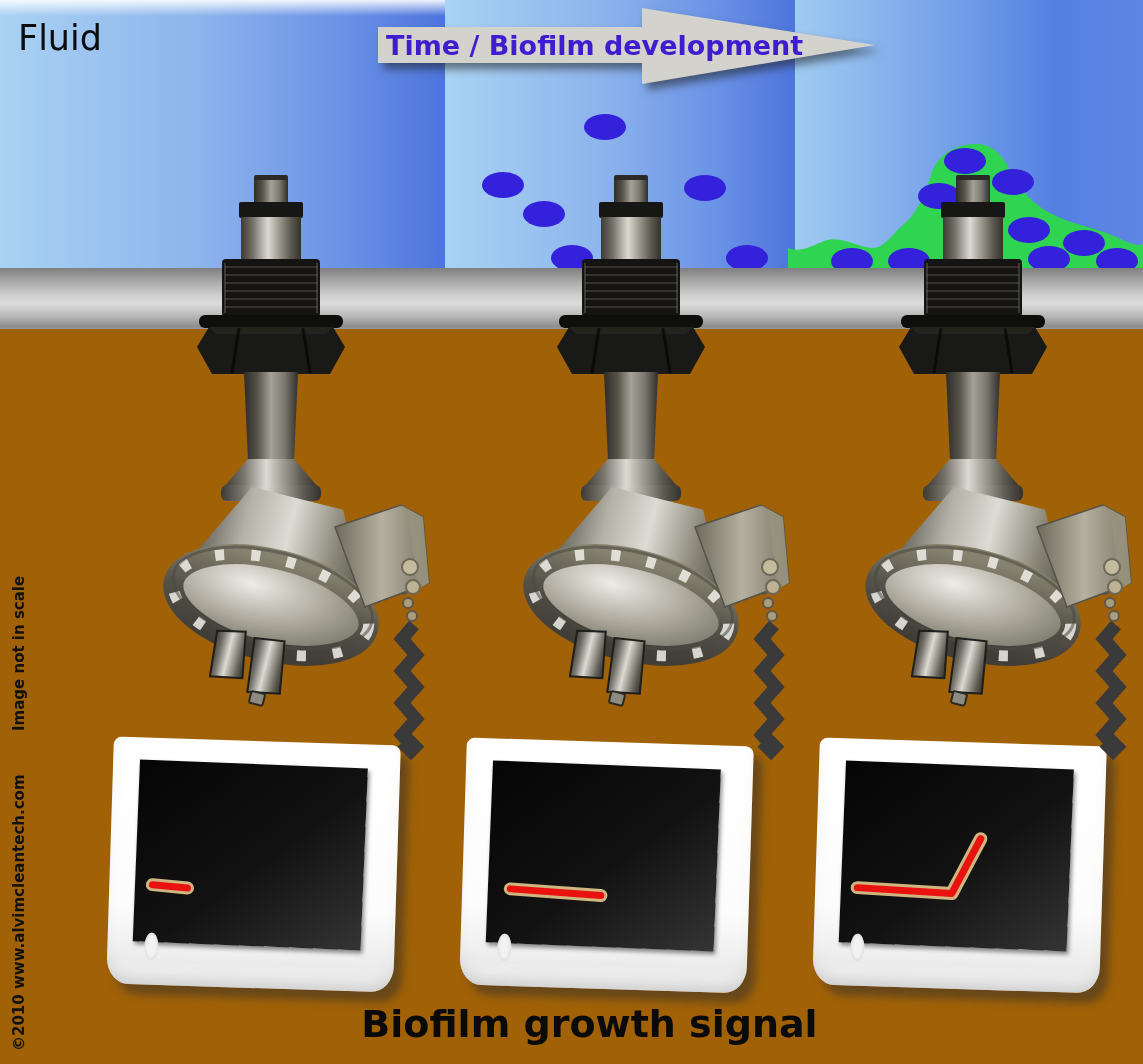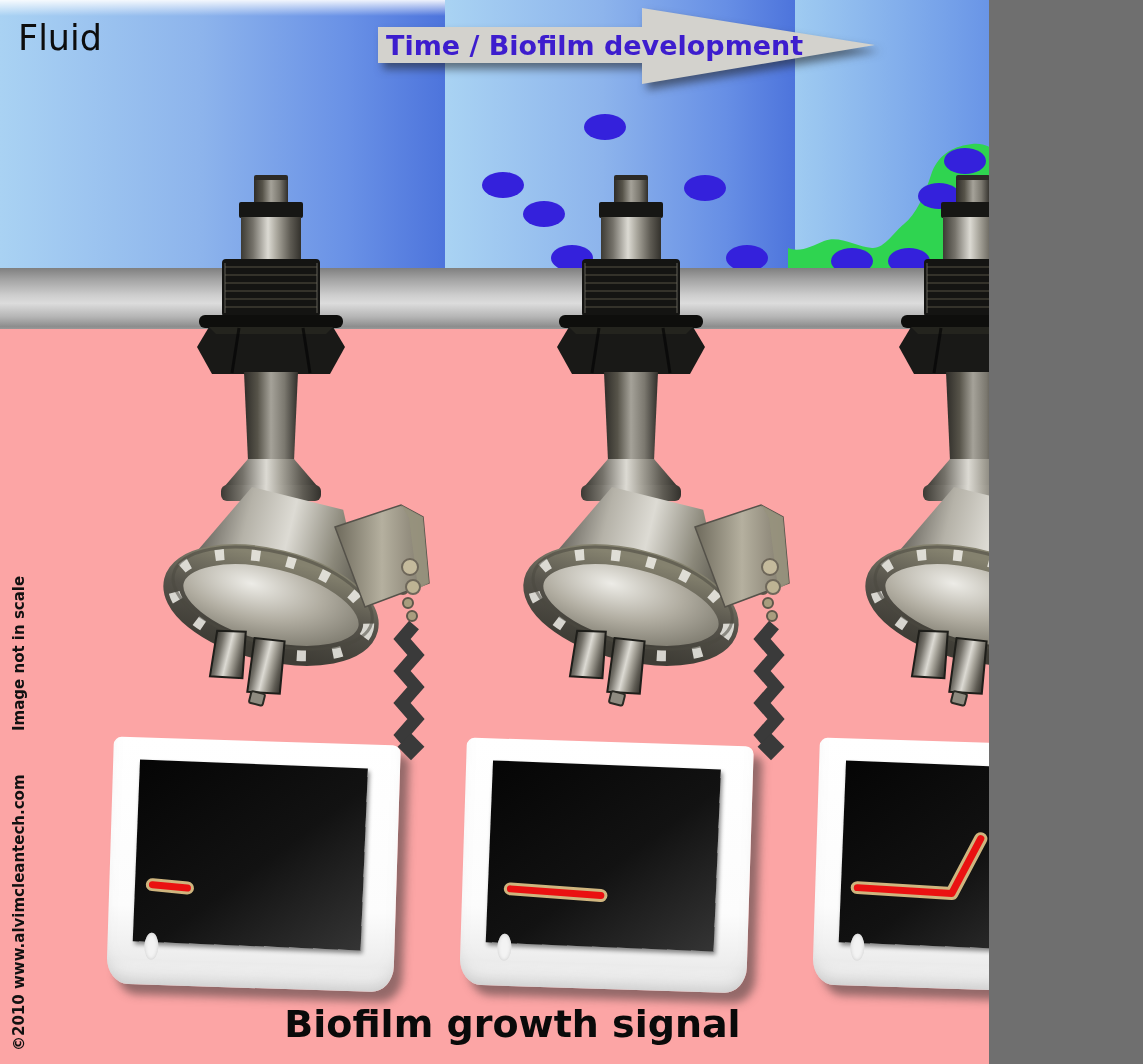--- a/index.html
+++ b/index.html
@@ -1,17 +1,17 @@
 <!DOCTYPE html>
 <html><head>
 <meta charset="utf-8">
 <style>
   html,body{margin:0;padding:0;background:#6f6f6f;}
-  .stage{position:relative;width:989px;height:1064px;overflow:hidden;
-         background:#fca5a5;font-family:"DejaVu Sans","Liberation Sans",sans-serif;}
+  .stage{position:relative;width:1143px;height:1064px;overflow:hidden;
+         background:#a16207;font-family:"DejaVu Sans","Liberation Sans",sans-serif;}
 
   
   .fluid{position:absolute;left:0;top:0;width:1143px;height:268px;}
   .panel{position:absolute;top:0;height:268px;}
   .panel.p1{left:0;width:445px;
     background:linear-gradient(90deg,#a9d2f3 0%,#8db4ec 45%,#6991e6 78%,#4d74dc 100%);}
   .panel.p1::after{content:"";position:absolute;left:0;top:0;right:0;height:16px;
     background:linear-gradient(180deg,rgba(255,255,255,.9),rgba(255,255,255,0));}
   .panel.p2{left:445px;width:350px;
     background:linear-gradient(90deg,#a9d3f3 0%,#8db4ec 45%,#678fe5 80%,#4d74dc 100%);}

